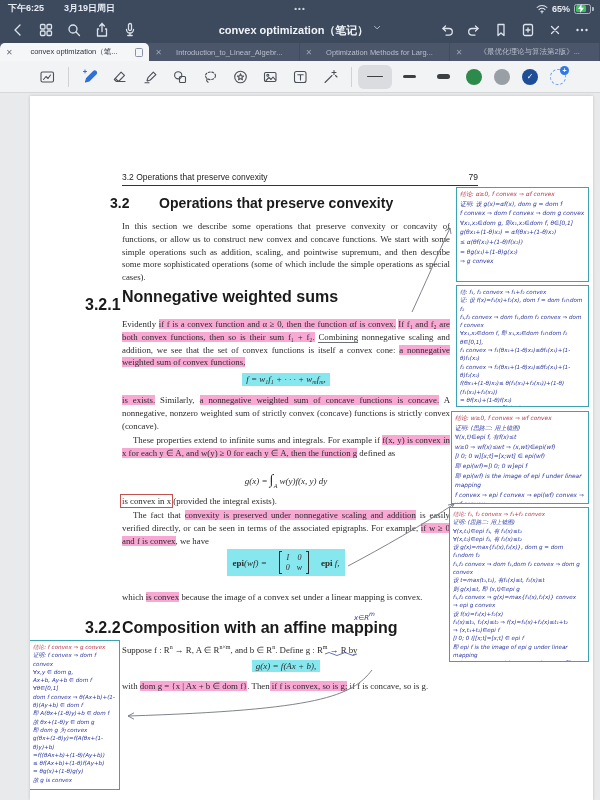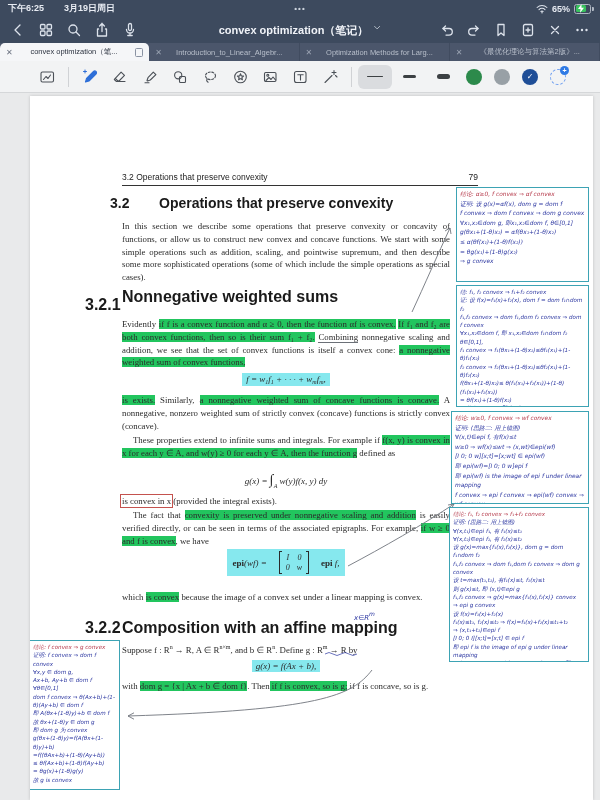--- a/index.html
+++ b/index.html
@@ -77,21 +77,21 @@
     box-shadow:0 0 3px rgba(0,0,0,.18); font-family:"Liberation Serif", serif; color:#2b2b2b; }
   .textcol { position:absolute; left:92px; top:0; width:328px; }
   .abs { position:absolute; }
   .body-t { font-size:8.8px; line-height:12.8px; text-align:justify; }
   .indent { text-indent:11px; }
   .runhead { display:flex; justify-content:space-between; width:356px;
     font-family:"Liberation Sans", sans-serif; font-weight:normal; font-size:8.5px;
     border-bottom:0.9px solid #333; padding-bottom:3px; color:#222; }
   .h-sec { font-family:"Liberation Sans", sans-serif; font-weight:bold; font-size:14px; color:#1a1a1a; }
   .h-sub { font-family:"Liberation Sans", sans-serif; font-weight:bold; font-size:16px; color:#1a1a1a; }
-  .hl { background:#22c55e; }
+  .hl { background:#f9a8d4; }
   .ul { border-bottom:1px solid #6b7077; }
   .redbox { outline:1px solid #c4524e; outline-offset:1px; }
   .sub { font-size:6px; vertical-align:-2px; }
   .sup { font-size:6px; vertical-align:3.5px; }
   .it { font-style:italic; }
   .formula { text-align:center; font-style:italic; font-size:9px; }
   .formula .hl-wrap { display:inline-block; padding:1px 4px; background:#86e8ee; }
   .intg { font-size:14px; font-style:normal; }
   .isub { font-size:6px; vertical-align:-4px; font-style:italic; }
   .mat-line { display:inline-flex; align-items:center; gap:10px; background:#86e8ee; padding:2px 5px; }

